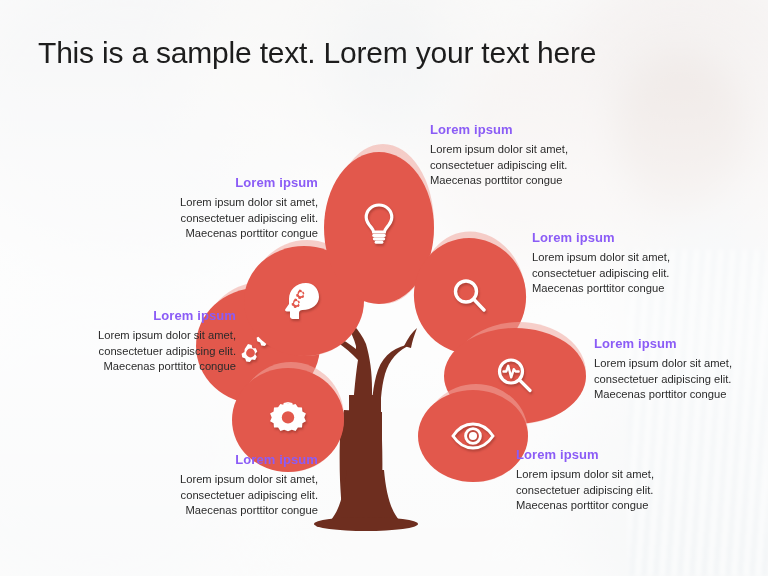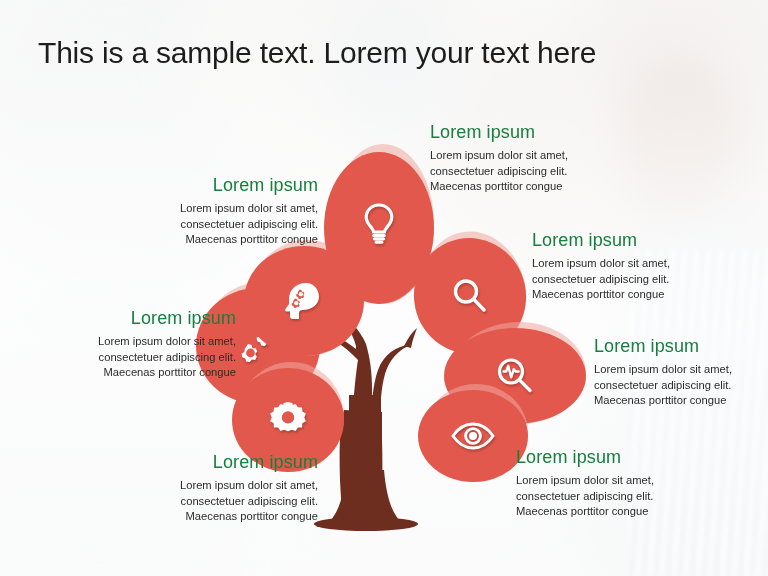--- a/index.html
+++ b/index.html
@@ -66,21 +66,21 @@
   .leaf .icon {
     position:absolute; left:50%; top:50%;
     transform:translate(-50%,-50%);
     display:block;
     filter:drop-shadow(1.5px 2px 1.2px rgba(120,40,30,.45));
   }
 
   
   .txt { position:absolute; width:210px; }
   .txt .hd {
-    font-size:18px; font-weight:normal; color:#15803d;
+    font-size:13px; font-weight:bold; color:#8b5cf6;
     margin-bottom:5px; letter-spacing:.1px;
   }
   .txt .bd {
     font-size:11.2px; line-height:15.5px; color:#2b2b2b;
   }
   .txt.right-al { text-align:right; }
   .txt.left-al  { text-align:left; }
 </style>
 </head>
 <body>

